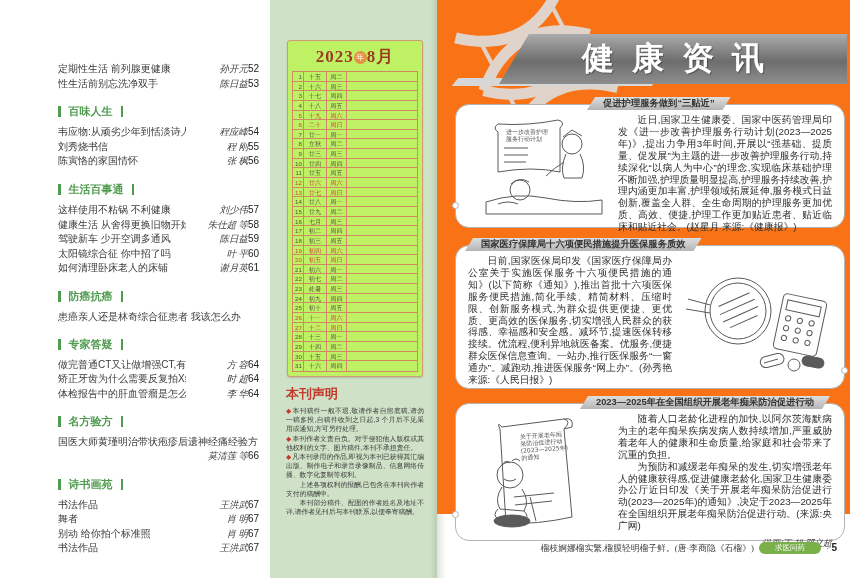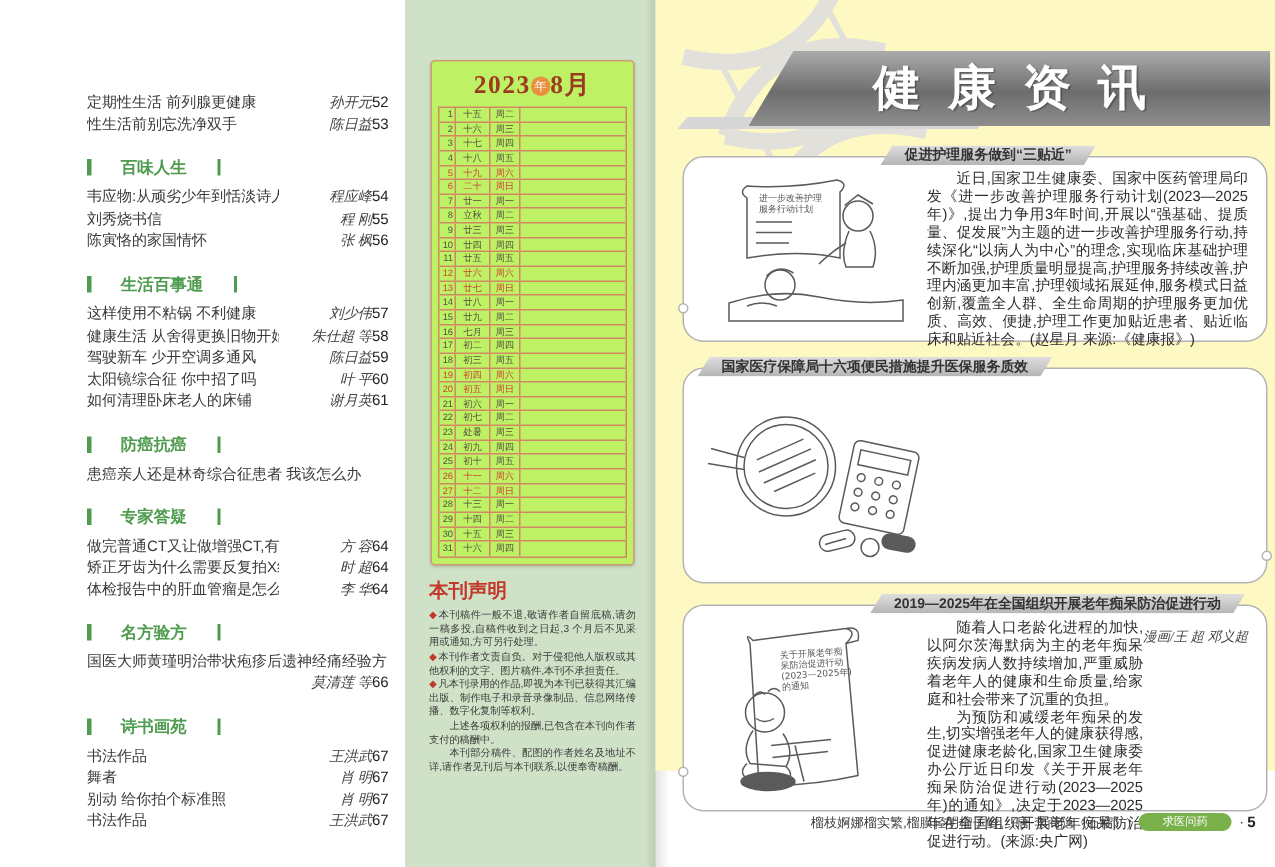--- a/index.html
+++ b/index.html
@@ -3,21 +3,21 @@
 <meta charset="utf-8">
 <style>
   * { margin:0; padding:0; box-sizing:border-box; }
   html,body { background:#fff; }
   body { font-family:"Liberation Sans","DejaVu Sans",sans-serif; }
   .stage { position:relative; width:850px; height:578px; background:#fff; overflow:hidden; }
 
   
   .toc { position:absolute; left:58px; top:62px; width:212px; color:#3a3a3a; }
   .toc-section { margin-bottom:2px; }
-  .toc-header { color:#4f9b4f; font-weight:bold; font-size:11px; margin:13px 0 6px 0; display:flex; align-items:center; gap:20px; }
+  .toc-header { color:#4f9b4f; font-weight:bold; font-size:11px; margin:13px 0 6px 0; display:flex; align-items:center; gap:8px; }
   .toc-header .bar { display:inline-block; width:2.5px; height:11px; background:#4f9b4f; }
   .toc-row { display:flex; align-items:baseline; font-size:10px; line-height:13.6px; }
   .toc-title { flex:1; white-space:nowrap; overflow:hidden; }
   .toc-author { width:62px; text-align:right; font-family:"Liberation Serif","DejaVu Serif",serif; font-style:italic; font-size:9.5px; color:#444; }
   .toc-page { width:22px; text-align:left; font-size:10px; color:#222; }
   .toc-row.stacked2 { justify-content:flex-end; }
 
   
   .gutter { position:absolute; left:270px; top:0; width:167px; height:578px; background:#cfe1c6; }
   .fold { position:absolute; left:430px; top:0; width:16px; height:578px;
@@ -38,21 +38,21 @@
   .cal-n  { flex:1; }
   .cal-row.weekend .cal-l, .cal-row.weekend .cal-w, .cal-row.weekend .cal-d { color:#cf4434; }
 
   .statement { position:absolute; left:16px; top:385px; width:138px; }
   .st-title { color:#c2392b; font-weight:bold; font-size:13px; margin-bottom:3px; }
   .st-para { font-size:6.8px; line-height:9.2px; color:#3c3c3c; text-align:justify; }
   .st-para .dot { color:#c2392b; margin-right:1px; }
   .st-para.indent { text-indent:2em; }
 
   
-  .rpage { position:absolute; left:437px; top:0; width:413px; height:514px; background:#fef9c3; }
+  .rpage { position:absolute; left:437px; top:0; width:413px; height:514px; background:#f97316; }
 
   .dna { position:absolute; left:2px; top:-8px; opacity:.9; }
 
   .masthead { position:absolute; left:62px; top:34px; width:348px; height:50px;
               background:linear-gradient(180deg,#ababab 0%,#6d6d6d 55%,#8e8e8e 100%);
               clip-path:polygon(30px 0, 100% 0, 100% 100%, 0 100%);
               display:flex; align-items:center; justify-content:center; }
   .masthead-echo { position:absolute; left:18px; top:78px; width:200px; height:8px; background:#d7d7d7;
               transform:skewX(-40deg); }
   .masthead-title { color:#fff; font-weight:bold; font-size:32px; letter-spacing:18px; text-indent:18px;
@@ -489,20 +489,23 @@
         <div class="atext" id="atext1">
             <p>近日,国家卫生健康委、国家中医药管理局印发《进一步改善护理服务行动计划(2023—2025年)》,提出力争用3年时间,开展以“强基础、提质量、促发展”为主题的进一步改善护理服务行动,持续深化“以病人为中心”的理念,实现临床基础护理不断加强,护理质量明显提高,护理服务持续改善,护理内涵更加丰富,护理领域拓展延伸,服务模式日益创新,覆盖全人群、全生命周期的护理服务更加优质、高效、便捷,护理工作更加贴近患者、贴近临床和贴近社会。(赵星月  来源:《健康报》)</p>
           </div>
       </div>
     </div>
 
     <div class="tab" id="tab2">国家医疗保障局十六项便民措施提升医保服务质效</div>
     <div class="ablock" id="block2">
       <div class="ring" style="right:-4px; bottom:14px;"></div>
       <div class="inner">
+        <div class="atext" id="atext2">
+            <p>日前,国家医保局印发《国家医疗保障局办公室关于实施医保服务十六项便民措施的通知》(以下简称《通知》),推出首批十六项医保服务便民措施,简化手续、精简材料、压缩时限、创新服务模式,为群众提供更便捷、更优质、更高效的医保服务,切实增强人民群众的获得感、幸福感和安全感。减环节,提速医保转移接续。优流程,便利异地就医备案。优服务,便捷群众医保信息查询。一站办,推行医保服务“一窗通办”。减跑动,推进医保服务“网上办”。(孙秀艳  来源:《人民日报》)</p>
+          </div>
         <svg class="ill" width="150" height="122" viewBox="0 0 150 122">
           <g class="lineart">
             <circle cx="56" cy="56" r="33"></circle>
             <circle cx="56" cy="56" r="28"></circle>
             <line x1="6" y1="44" x2="28" y2="50"></line>
             <line x1="4" y1="54" x2="28" y2="58"></line>
             <g transform="rotate(-24 56 56)">
               <line x1="40" y1="44" x2="74" y2="44"></line>
                 <line x1="38" y1="52" x2="76" y2="52"></line>
               <line x1="38" y1="60" x2="76" y2="60"></line>
@@ -525,41 +528,41 @@
               <rect x="78" y="100" width="24" height="11" rx="5.5" transform="rotate(-14 90 105)"></rect>
               <line x1="82" y1="108" x2="96" y2="104"></line>
               <circle cx="112" cy="110" r="6"></circle>
               <rect x="120" y="102" width="22" height="10" rx="5" transform="rotate(10 131 107)" fill="#5a5a5a"></rect>
             </g>
           </g>
         </svg>
       </div>
     </div>
 
-    <div class="tab" id="tab3">2019—2025年在全国组织开展老年痴呆防治促进行动</div>
+    <div class="tab" id="tab3">2023—2025年在全国组织开展老年痴呆防治促进行动</div>
     <div class="ablock" id="block3">
       <div class="ring" style="left:-4px; bottom:22px;"></div>
       <div class="inner">
         <svg class="ill" width="140" height="118" viewBox="0 0 140 118">
           <g class="lineart">
             <path d="M34,14 L96,6 q10,-2 8,8 l-8,2 l8,88 q-36,8 -66,6 l-6,-94 q-4,-8 2,-2 z"></path>
             <path d="M96,6 q8,2 0,10"></path>
             <line x1="46" y1="84" x2="86" y2="80"></line>
               <line x1="47" y1="92" x2="84" y2="88"></line>
             <circle cx="42" cy="62" r="13"></circle>
             <path d="M34,52 q4,-6 8,-2 M44,48 q4,-4 8,0"></path>
             <path d="M36,66 q6,4 12,0"></path>
             <path d="M34,74 q-8,12 -2,22 l24,2 q6,-10 -2,-22"></path>
             <path d="M30,96 q-6,6 0,10 M56,98 q6,6 0,10"></path>
             <ellipse cx="44" cy="108" rx="18" ry="6" fill="#5a5a5a"></ellipse>
             <line x1="62" y1="84" x2="68" y2="108"></line>
           </g>
           <text x="52" y="26" font-size="6" fill="#555" transform="rotate(-4 52 26)"><tspan x="52" dy="0">关于开展老年痴</tspan><tspan x="52" dy="7">呆防治促进行动</tspan><tspan x="52" dy="7">(2023—2025年)</tspan><tspan x="52" dy="7">的通知</tspan></text>
         </svg>
-        <div style="flex:1; display:flex; flex-direction:row;">
+        <div style="flex:1; display:flex; flex-direction:column;">
           <div class="atext" id="atext3">
               <p>随着人口老龄化进程的加快,以阿尔茨海默病为主的老年痴呆疾病发病人数持续增加,严重威胁着老年人的健康和生命质量,给家庭和社会带来了沉重的负担。</p>
               <p>为预防和减缓老年痴呆的发生,切实增强老年人的健康获得感,促进健康老龄化,国家卫生健康委办公厅近日印发《关于开展老年痴呆防治促进行动(2023—2025年)的通知》,决定于2023—2025年在全国组织开展老年痴呆防治促进行动。(来源:央广网)</p>
             </div>
           <div class="credit">漫画/王 超  邓义超</div>
         </div>
       </div>
     </div>
 
     <div class="rfooter">

